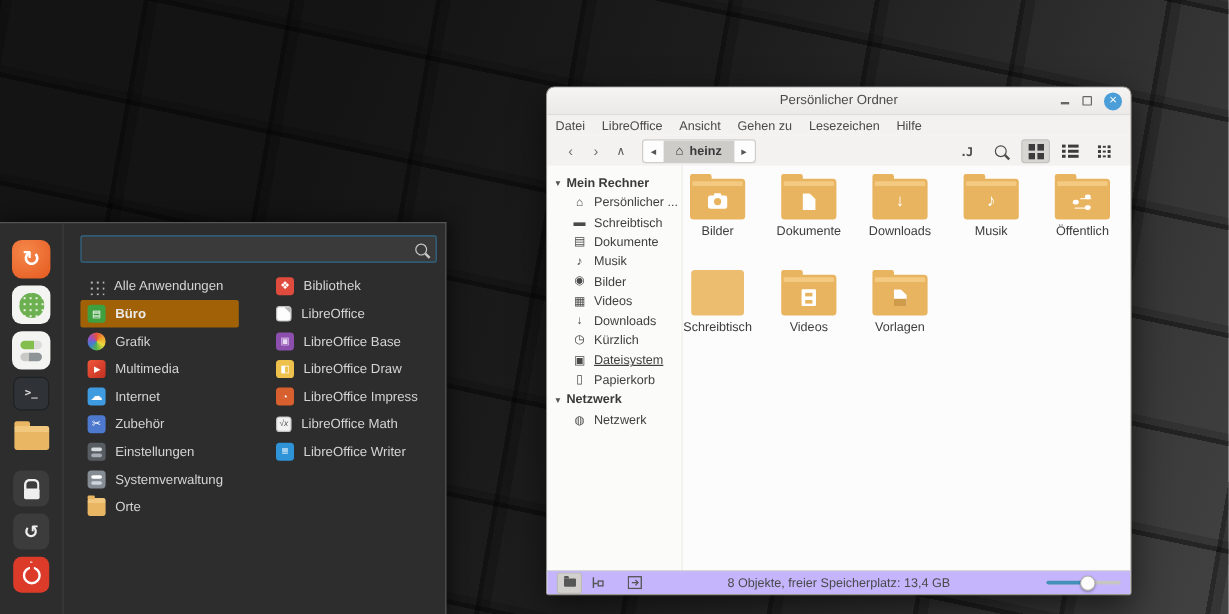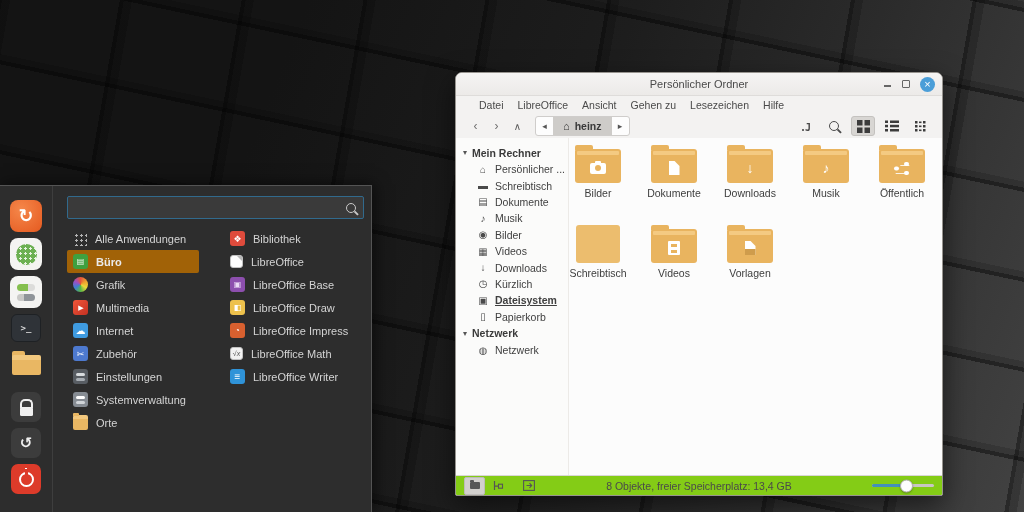--- a/index.html
+++ b/index.html
@@ -109,21 +109,21 @@
           box-sizing:border-box;overflow:hidden;color:#3a3a3a;}
   .titlebar{height:22px;background:linear-gradient(#f5f4f3,#eceae8);position:relative;
             display:flex;align-items:center;border-bottom:1px solid #dedcda;}
   .wtitle{position:absolute;left:0;right:0;text-align:center;font-size:11px;color:#4a4a4a;}
   .controls{position:absolute;right:7px;height:100%;display:flex;align-items:center;gap:10px;}
   .ctrl-min{width:9px;height:9px;position:relative;}
   .ctrl-min::after{content:"";position:absolute;left:1px;right:1px;bottom:2px;height:1.5px;background:#666;}
   .ctrl-max{width:8px;height:8px;border:1.5px solid #666;border-radius:1px;box-sizing:border-box;}
   .ctrl-close{width:15px;height:15px;border-radius:50%;background:#4b9ed8;color:#fff;display:flex;
               align-items:center;justify-content:center;font-size:11px;line-height:1;}
-  .menubar{height:17px;background:#f3f2f1;display:flex;align-items:center;padding-left:16px;}
+  .menubar{height:17px;background:#f3f2f1;display:flex;align-items:center;padding-left:0;}
   .mb-item{padding:0 7px;font-size:10.5px;color:#4a4a4a;}
   .toolbar{height:26px;background:#f3f2f1;border-bottom:1px solid #d9d7d5;display:flex;
            align-items:center;padding:0 9px;}
   .nav{width:21px;text-align:center;color:#707070;font-size:12px;}
   .nav.up{font-size:10px;color:#5a5a5a;}
   .crumbs{margin-left:7px;display:flex;align-items:center;height:20px;background:#fdfdfd;
           border:1px solid #cfcdcb;border-radius:3px;overflow:hidden;box-sizing:border-box;}
   .crumb-arrow{width:17px;text-align:center;color:#555;font-size:9px;}
   .crumb-current{display:flex;align-items:center;gap:5px;background:#ceccc9;height:100%;
                  padding:0 10px;font-weight:bold;font-size:10.5px;color:#3a3a3a;}
@@ -136,21 +136,21 @@
 
   .content{position:absolute;top:65px;bottom:20px;left:0;right:0;display:flex;}
   .sidebar{width:113px;background:#fbfbfa;border-right:1px solid #eceae7;padding-top:6px;
            box-sizing:border-box;overflow:hidden;flex:none;}
   .sb-section{display:flex;align-items:center;gap:5px;height:17px;padding-left:7px;
               font-weight:bold;font-size:10.5px;color:#3a3a3a;}
   .sb-exp{font-size:8px;color:#555;}
   .sb-item{display:flex;align-items:center;gap:6px;height:16.4px;padding-left:21px;
            font-size:10.5px;color:#3f3f3f;white-space:nowrap;}
   .sb-ic{width:12px;text-align:center;font-size:10px;color:#4a4a4a;flex:none;}
-  .u{text-decoration:underline;font-weight:bold;}
+  .u{text-decoration:underline;}
 
   .files{flex:1;position:relative;background:#fcfcfc;}
   .fcell{position:absolute;width:76px;text-align:center;}
   .folder{width:46px;height:34px;margin:0 auto;position:relative;background:#e9b45f;border-radius:2px 3px 3px 3px;}
   .folder::before{content:"";position:absolute;top:-4px;left:0;width:18px;height:5px;background:#e9b45f;border-radius:2px 2px 0 0;}
   .folder::after{content:"";position:absolute;top:2px;left:2px;right:2px;height:4px;background:#f4ca82;border-radius:1px;}
   .folder.plain{width:44px;height:38px;margin-top:-4px;background:#ecbd6e;border-radius:3px;}
   .folder.plain::before,.folder.plain::after{display:none;}
   .em{position:absolute;inset:0;display:flex;align-items:center;justify-content:center;padding-top:4px;color:#fff;}
   .em-camera{width:16px;height:11px;background:#fff;border-radius:2px;position:relative;}
@@ -164,21 +164,21 @@
       top:0;right:1px;box-shadow:-10px 4.5px 0 #fff,0 9px 0 #fff;}
   .em-share::after{content:"";position:absolute;top:3px;left:3px;width:9px;height:7px;
       border-top:1.5px solid #fff;border-bottom:1.5px solid #fff;transform:skewX(-30deg);opacity:.85;}
   .em-film{width:12px;height:14px;background:#fff;position:relative;border-radius:1px;}
   .em-film::before{content:"";position:absolute;left:50%;transform:translateX(-50%);top:2.5px;width:6px;height:3.5px;
       background:#e9b45f;box-shadow:0 6px 0 #e9b45f;}
   .em-template{width:11px;height:14px;background:#fff;clip-path:polygon(0 0,55% 0,100% 35%,100% 100%,0 100%);position:relative;}
   .em-template::after{content:"";position:absolute;bottom:0;left:0;width:100%;height:6px;background:#cf9c4c;}
   .flabel{margin-top:4px;font-size:10.5px;color:#3d3d3d;}
 
-  .statusbar{position:absolute;left:0;right:0;bottom:0;height:20px;background:#84cc16;
+  .statusbar{position:absolute;left:0;right:0;bottom:0;height:20px;background:#c4b5fd;
              border-top:1px solid #d9d7d5;display:flex;align-items:center;padding:0 8px;box-sizing:border-box;}
   .sb-btn{width:19px;height:16px;display:flex;align-items:center;justify-content:center;
           border:1px solid transparent;border-radius:2px;margin-right:2px;flex:none;}
   .sb-btn.pressed{background:#d2d0cd;border-color:#bdbbb8;}
   .mini-folder{width:10px;height:7px;background:#575757;border-radius:1px;position:relative;}
   .mini-folder::before{content:"";position:absolute;top:-2px;left:0;width:4px;height:2px;background:#575757;border-radius:1px 1px 0 0;}
   .sb-gap{width:8px;flex:none;}
   .status-text{position:absolute;left:0;right:0;text-align:center;font-size:10.5px;color:#4a4a4a;pointer-events:none;}
   .zoomer{margin-left:auto;position:relative;width:62px;height:14px;display:flex;align-items:center;z-index:1;}
   .ztrack{position:relative;width:62px;height:3px;background:#c8c6c3;border-radius:2px;}

